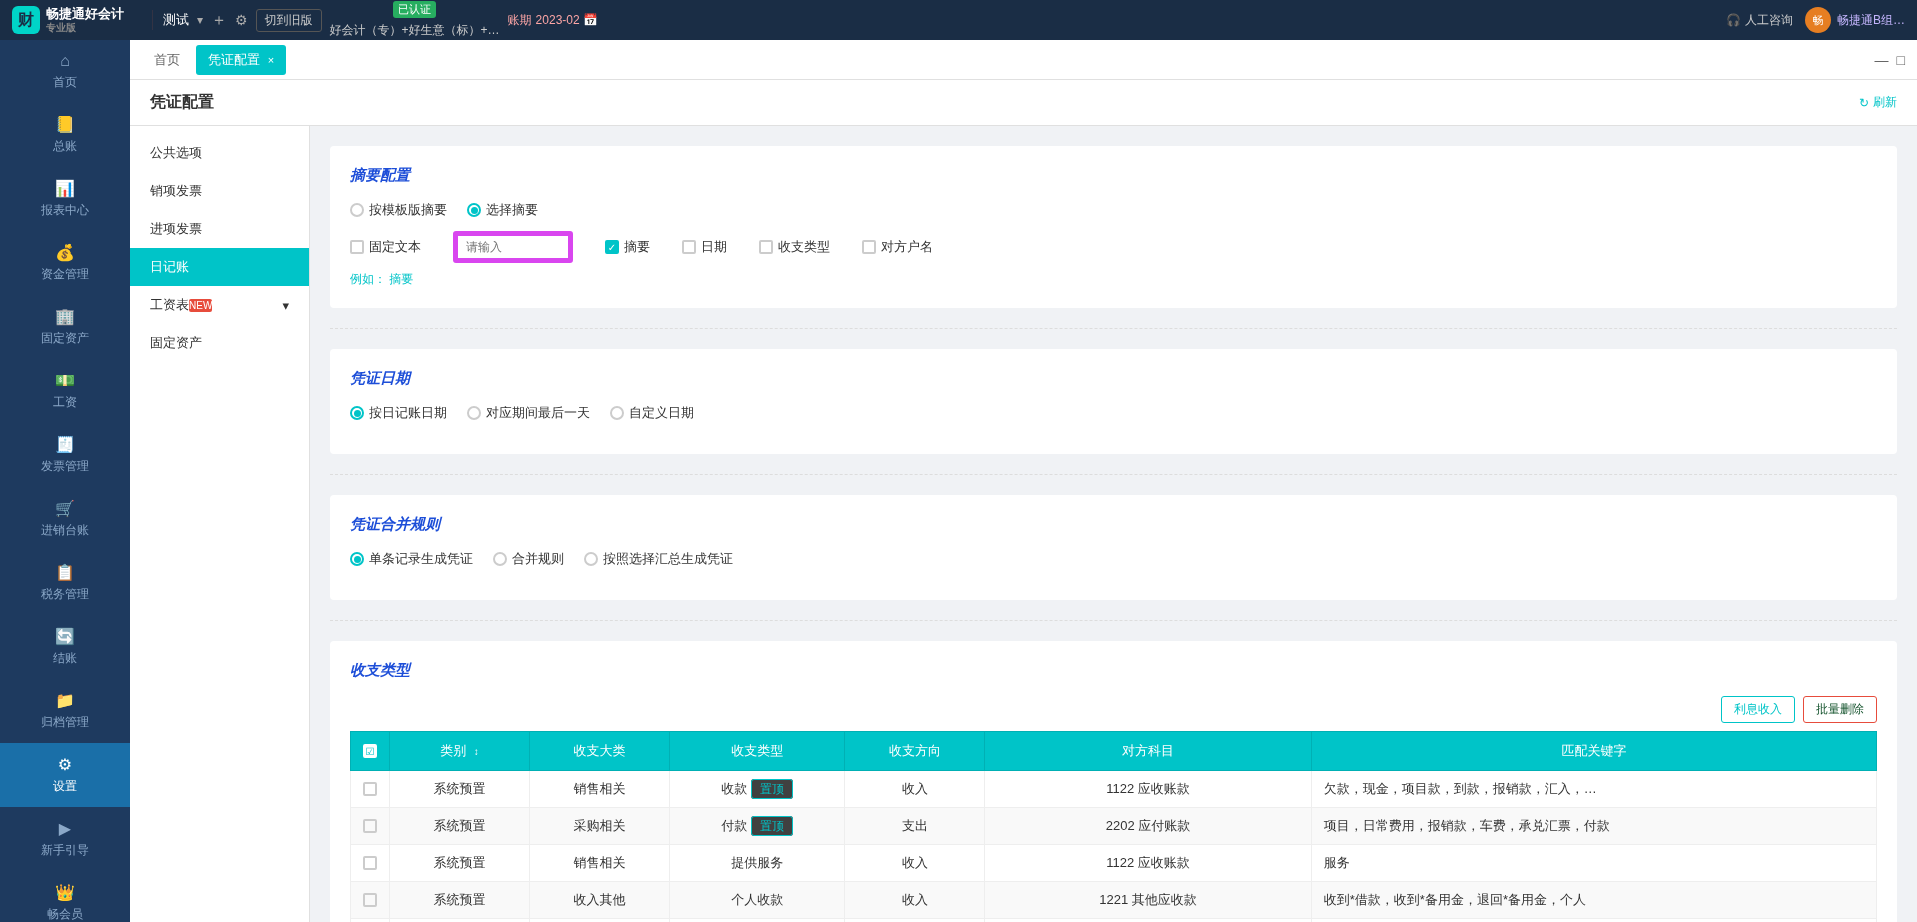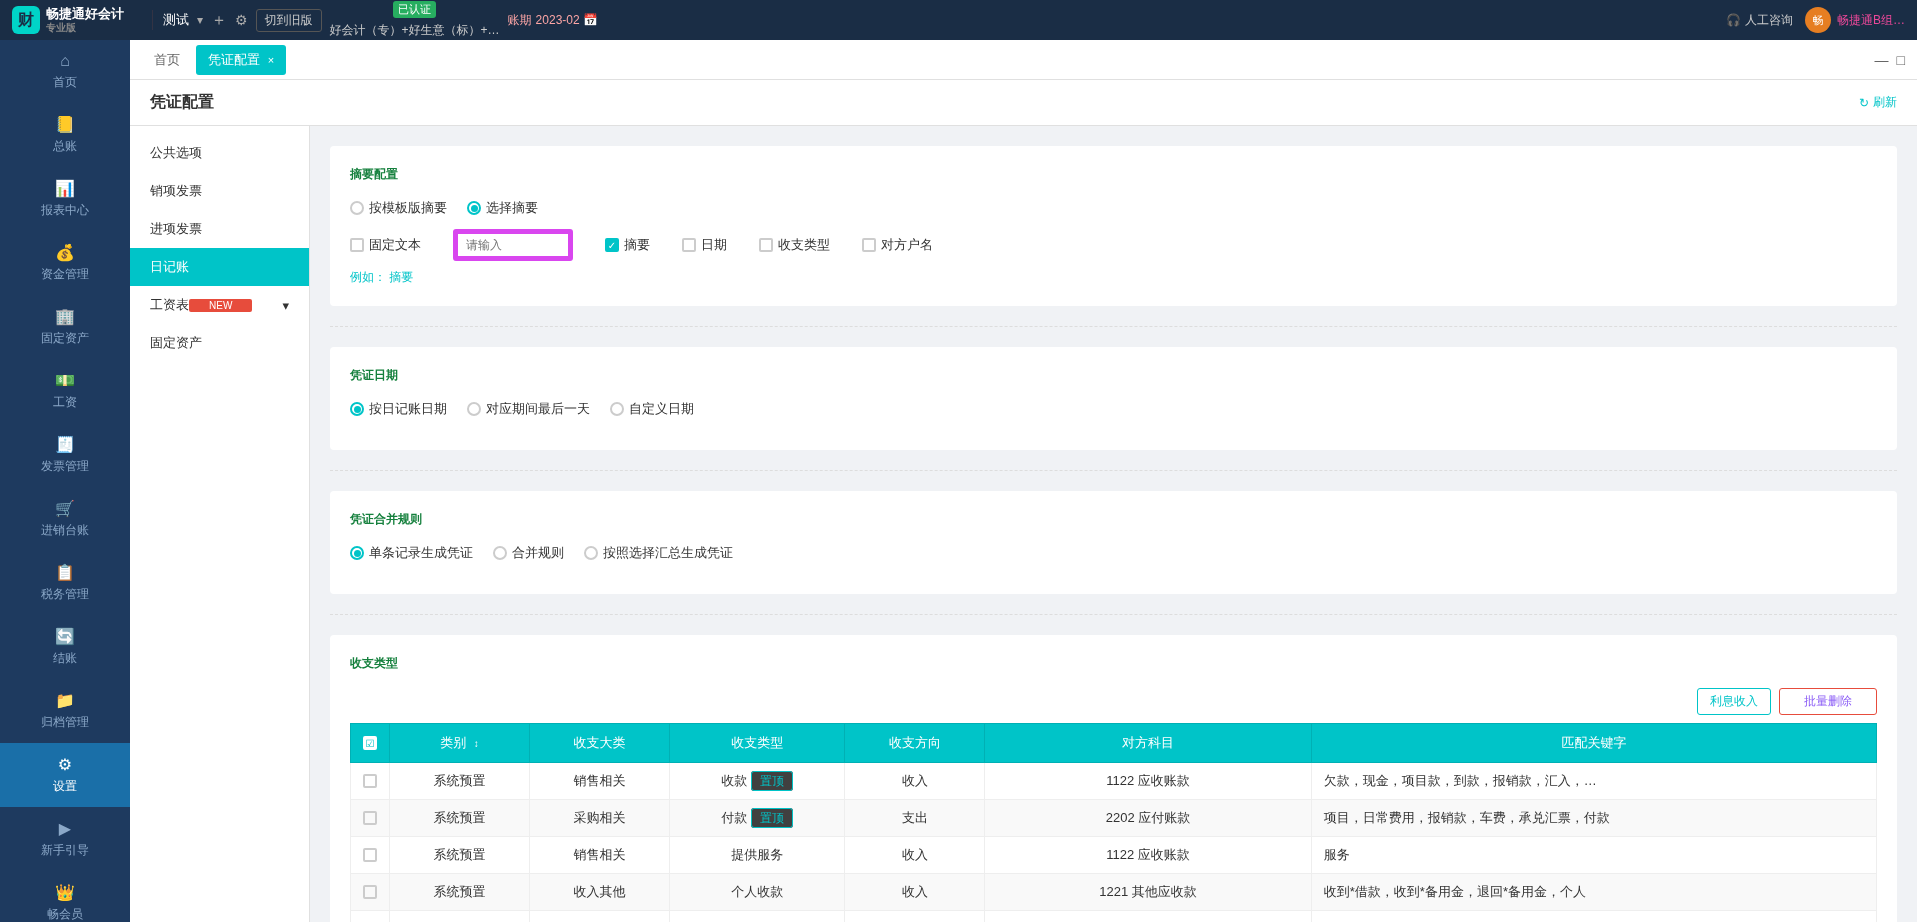--- a/index.html
+++ b/index.html
@@ -20,21 +20,21 @@
     .topbar-gear { color: #aaa; font-size: 14px; cursor: pointer; }
     .topbar-version-btn { background: transparent; border: 1px solid #555; color: #ccc; padding: 2px 8px; border-radius: 3px; font-size: 12px; cursor: pointer; }
     .topbar-badge { display: flex; align-items: center; gap: 4px; flex-direction: column; }
     .badge-green { background: #27ae60; color: #fff; padding: 1px 5px; border-radius: 3px; font-size: 11px; }
     .badge-text { color: #ccc; font-size: 12px; }
     .topbar-period { color: #fca5a5; font-size: 12px; display: flex; align-items: center; gap: 4px; }
     .topbar-right { display: flex; align-items: center; gap: 12px; margin-left: auto; }
     .topbar-support { color: #ccc; font-size: 12px; display: flex; align-items: center; gap: 4px; cursor: pointer; }
     .topbar-user { display: flex; align-items: center; gap: 6px; cursor: pointer; }
     .topbar-avatar { width: 26px; height: 26px; background: #e67e22; border-radius: 50%; display: flex; align-items: center; justify-content: center; color: #fff; font-size: 11px; }
-    .topbar-username { color: #ec4899; font-size: 12px; }
+    .topbar-username { color: #c4b5fd; font-size: 12px; }
 
     
     .main-layout { display: flex; flex: 1; overflow: hidden; }
 
     
     .sidebar { width: 130px; background: #1e3a5f; display: flex; flex-direction: column; flex-shrink: 0; }
     .sidebar-item { display: flex; flex-direction: column; align-items: center; padding: 12px 0; cursor: pointer; color: #8ba8c8; font-size: 12px; gap: 4px; }
     .sidebar-item.active { background: #1a6fa8; color: #fff; }
     .sidebar-icon { font-size: 16px; }
 
@@ -50,49 +50,49 @@
     .tab-bar-btn { color: #666; cursor: pointer; font-size: 14px; }
     .page-header { background: #fff; padding: 12px 20px; border-bottom: 1px solid #e0e0e0; display: flex; align-items: center; justify-content: space-between; }
     .page-title { font-size: 16px; font-weight: bold; color: #333; }
     .refresh-btn { color: #00c4c8; font-size: 12px; cursor: pointer; display: flex; align-items: center; gap: 4px; }
 
     
     .inner-layout { display: flex; flex: 1; overflow: hidden; height: calc(100% - 50px); }
     .left-menu { width: 180px; background: #fff; border-right: 1px solid #e0e0e0; padding: 8px 0; flex-shrink: 0; }
     .left-menu-item { padding: 10px 20px; font-size: 13px; color: #333; cursor: pointer; display: flex; align-items: center; justify-content: space-between; }
     .left-menu-item.active { background: #00c4c8; color: #fff; }
-    .new-badge { background: #e74c3c; color: #fff; font-size: 10px; padding: 1px 20px; border-radius: 2px; }
+    .new-badge { background: #e74c3c; color: #fff; font-size: 10px; padding: 1px 0; border-radius: 2px; }
 
     
     .right-content { flex: 1; overflow-y: auto; padding: 20px; }
 
     
     .section { background: #fff; border-radius: 4px; margin-bottom: 16px; padding: 20px; }
-    .section-title { font-size: 12px; font-weight: bold; color: #15803d; margin-bottom: 16px; }
+    .section-title { font-size: 15px; font-weight: bold; color: #1d4ed8; margin-bottom: 16px; font-style: italic; }
     .section-divider { border: none; border-top: 1px dashed #ddd; margin: 20px 0; }
 
     
     .radio-group { display: flex; align-items: center; gap: 20px; margin-bottom: 12px; }
     .radio-item { display: flex; align-items: center; gap: 5px; cursor: pointer; color: #333; font-size: 13px; }
     .radio-dot { width: 14px; height: 14px; border-radius: 50%; border: 2px solid #ccc; display: flex; align-items: center; justify-content: center; }
     .radio-dot.checked { border-color: #00c4c8; }
     .radio-dot.checked::after { content: ''; width: 7px; height: 7px; background: #00c4c8; border-radius: 50%; }
 
     
     .checkbox-row { display: flex; align-items: center; gap: 32px; margin-bottom: 8px; }
     .checkbox-item { display: flex; align-items: center; gap: 5px; cursor: pointer; color: #333; font-size: 13px; }
     .checkbox-box { width: 14px; height: 14px; border: 2px solid #ccc; border-radius: 2px; display: flex; align-items: center; justify-content: center; }
     .checkbox-box.checked { background: #00c4c8; border-color: #00c4c8; color: #fff; font-size: 10px; }
     .text-input { border: 5px solid #d946ef; border-radius: 3px; padding: 4px 8px; font-size: 12px; color: #999; width: 120px; }
     .example-text { color: #00c4c8; font-size: 12px; margin-top: 4px; }
 
     
     .table-header { display: flex; align-items: center; justify-content: flex-end; gap: 8px; margin-bottom: 8px; }
     .btn-primary { background: #fff; border: 1px solid #00c4c8; color: #00c4c8; padding: 4px 12px; border-radius: 3px; font-size: 12px; cursor: pointer; }
-    .btn-danger { background: #fff; border: 1px solid #e74c3c; color: #8b5cf6; padding: 4px 24px; border-radius: 3px; font-size: 12px; cursor: pointer; }
+    .btn-danger { background: #fff; border: 1px solid #e74c3c; color: #14532d; padding: 4px 12px; border-radius: 3px; font-size: 12px; cursor: pointer; }
     .data-table { width: 100%; border-collapse: collapse; font-size: 13px; }
     .data-table thead tr { background: #00c4c8; color: #fff; }
     .data-table thead th { padding: 10px 12px; text-align: center; font-weight: normal; border: 1px solid #00b0b4; }
     .data-table tbody tr { background: #fff; }
     .data-table tbody tr:nth-child(even) { background: #f9f9f9; }
     .data-table tbody td { padding: 9px 12px; text-align: center; border: 1px solid #eee; color: #333; }
     .table-badge { background: #404040; color: #00c4c8; border: 1px solid #00c4c8; padding: 2px 8px; border-radius: 3px; font-size: 12px; }
     .th-checkbox { width: 30px; }
     .checkbox-cell { display: flex; justify-content: center; }
     .sort-icon { font-size: 10px; margin-left: 4px; }

